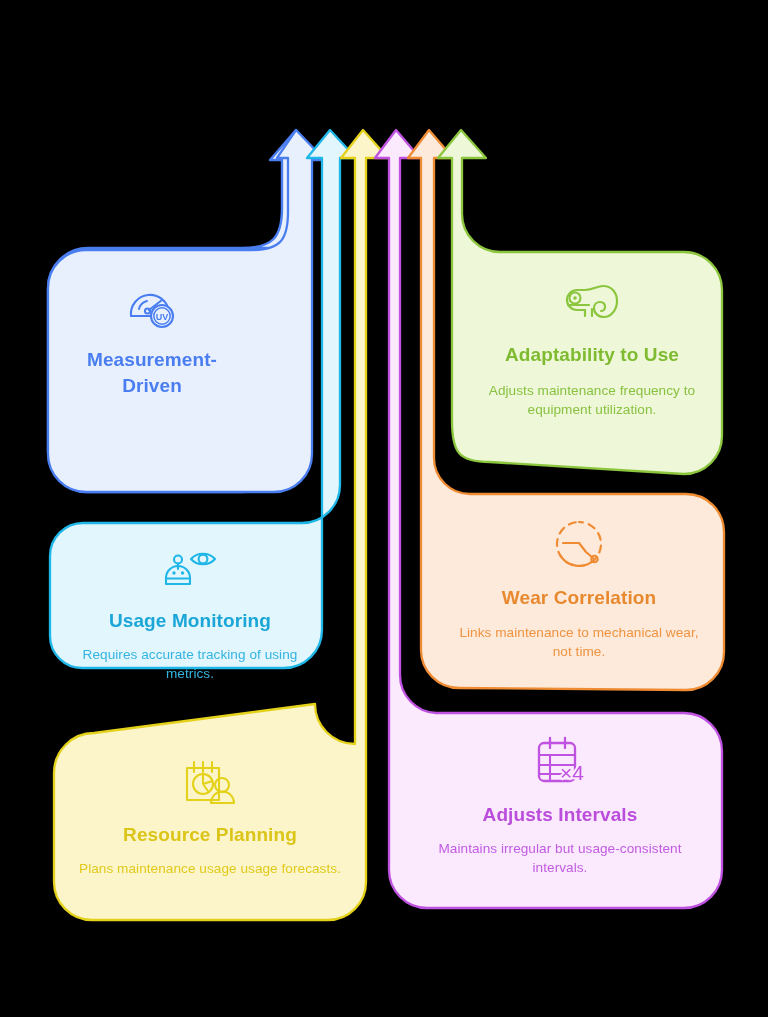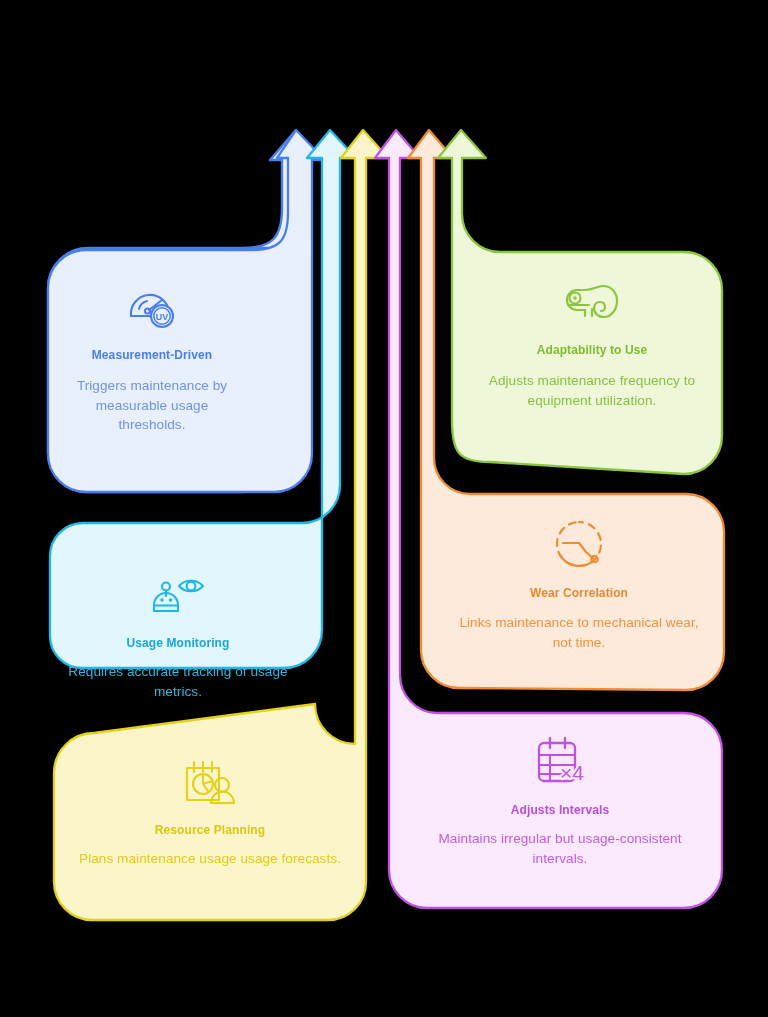--- a/index.html
+++ b/index.html
@@ -38,38 +38,38 @@
     align-items: center;
     justify-content: flex-start;
     text-align: center;
     padding: 0 22px;
   }
   .card .icon-wrap {
     display: block;
     line-height: 0;
   }
   .card .card-title {
-    font-size: 12px;
+    font-size: 19px;
     font-weight: 700;
     line-height: 1.36;
     letter-spacing: .1px;
   }
   .card .card-desc {
     font-size: 13.6px;
     font-weight: 400;
     line-height: 1.42;
     letter-spacing: .05px;
   }
 
   
   #card-measurement-driven { left: 48px;  top: 248px; width: 208px; height: 244px; padding-top: 32px; }
   #card-measurement-driven .card-title { margin-top: 17px; }
   #card-measurement-driven .card-desc  { margin-top: 13px; }
 
-  #card-usage-monitoring   { left: 32px;  top: 523px; width: 292px; height: 178px; padding-top: 24px; justify-content: flex-end; }
+  #card-usage-monitoring   { left: 44px;  top: 523px; width: 292px; height: 178px; padding-top: 24px; }
   #card-usage-monitoring .card-title { margin-top: 15px; }
   #card-usage-monitoring .card-desc  { margin-top: 11px; }
 
   #card-resource-planning  { left: 54px;  top: 733px; width: 312px; height: 188px; padding-top: 25px; }
   #card-resource-planning .card-title { margin-top: 16px; }
   #card-resource-planning .card-desc  { margin-top: 11px; }
 
   #card-adaptability       { left: 462px; top: 252px; width: 260px; height: 222px; padding-top: 30px; }
   #card-adaptability .card-title { margin-top: 18px; }
   #card-adaptability .card-desc  { margin-top: 13px; }
@@ -274,38 +274,37 @@
         <path d="M7 36 L30 36" fill="none" stroke="#4a7ef0" stroke-width="2.1" stroke-linecap="round"></path>
         <path d="M15 29 A11 11 0 0 1 23 21" fill="none" stroke="#4a7ef0" stroke-width="2" stroke-linecap="round"></path>
         <path d="M38 20 L25 30" fill="none" stroke="#4a7ef0" stroke-width="2.1" stroke-linecap="round"></path>
         <circle cx="23.5" cy="31" r="2.6" fill="none" stroke="#4a7ef0" stroke-width="2"></circle>
         <circle cx="38" cy="36" r="11" fill="#e8f0fe" stroke="#4a7ef0" stroke-width="2.1"></circle>
         <circle cx="38" cy="36" r="8.2" fill="none" stroke="#4a7ef0" stroke-width="1.5"></circle>
         <text x="38" y="40" text-anchor="middle" font-family="'Liberation Sans',sans-serif" font-size="9" font-weight="700" fill="#4a7ef0">UV</text>
       </svg>
     </span>
     <div class="card-title" style="color:#4a7ef0">Measurement-Driven</div>
-    <div class="card-desc" style="color:#6d93ea">Triggers maintenance by measurable usage thresholds.</div>
   </div>
 
   <div class="card" id="card-usage-monitoring">
     <span class="icon-wrap">
       <svg width="54" height="46" viewBox="0 0 54 46">
         <path d="M28 12 C34 5 46 5 52 12 C46 19 34 19 28 12 Z" fill="none" stroke="#1fb6e8" stroke-width="2.1" stroke-linejoin="round"></path>
         <circle cx="40" cy="12" r="4.4" fill="none" stroke="#1fb6e8" stroke-width="2.1"></circle>
         <circle cx="15" cy="12.5" r="4" fill="none" stroke="#1fb6e8" stroke-width="2.1"></circle>
         <path d="M15 16.5 L15 22" fill="none" stroke="#1fb6e8" stroke-width="2.1" stroke-linecap="round"></path>
         <path d="M3 37 L3 31 A12 12 0 0 1 27 31 L27 37 Z" fill="none" stroke="#1fb6e8" stroke-width="2.1" stroke-linejoin="round"></path>
         <path d="M3 31.5 L27 31.5" fill="none" stroke="#1fb6e8" stroke-width="2"></path>
         <circle cx="11" cy="26" r="1.7" fill="#1fb6e8"></circle>
         <circle cx="19.5" cy="26" r="1.7" fill="#1fb6e8"></circle>
       </svg>
     </span>
     <div class="card-title" style="color:#1ba6d8">Usage Monitoring</div>
-    <div class="card-desc" style="color:#35b4e0">Requires accurate tracking of usage metrics.</div>
+    <div class="card-desc" style="color:#35b4e0">Requires accurate tracking of using metrics.</div>
   </div>
 
   <div class="card" id="card-resource-planning">
     <span class="icon-wrap">
       <svg width="54" height="48" viewBox="0 0 54 48">
         <path d="M4 10 L36 10 L36 42 L4 42 Z" fill="none" stroke="#e3d11a" stroke-width="2.1" stroke-linejoin="round"></path>
         <path d="M11 4 L11 14 M20 4 L20 14 M29 4 L29 14" fill="none" stroke="#e3d11a" stroke-width="2.1" stroke-linecap="round"></path>
         <circle cx="20" cy="26" r="10" fill="none" stroke="#e3d11a" stroke-width="2.1"></circle>
         <path d="M20 26 L20 16 M20 26 L29.4 23 M20 26 L26 34.5" fill="none" stroke="#e3d11a" stroke-width="2"></path>
         <circle cx="39" cy="27" r="7" fill="none" stroke="#e3d11a" stroke-width="2.1"></circle>

